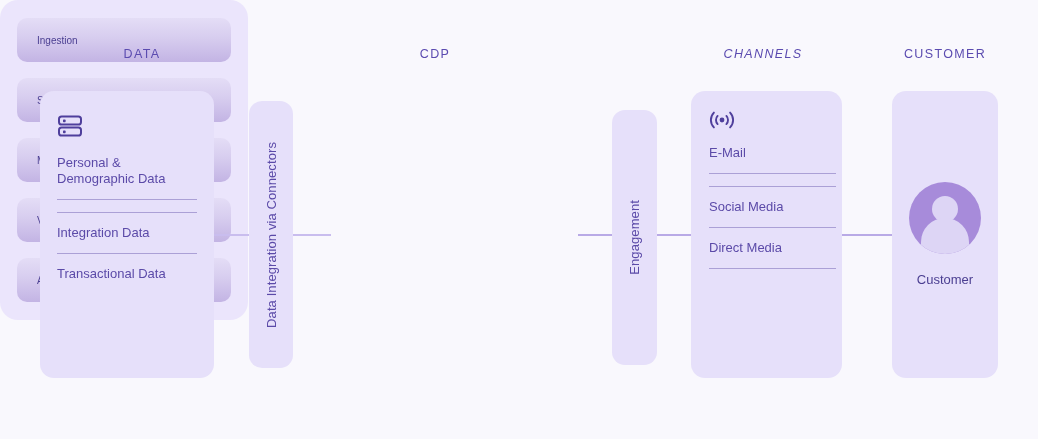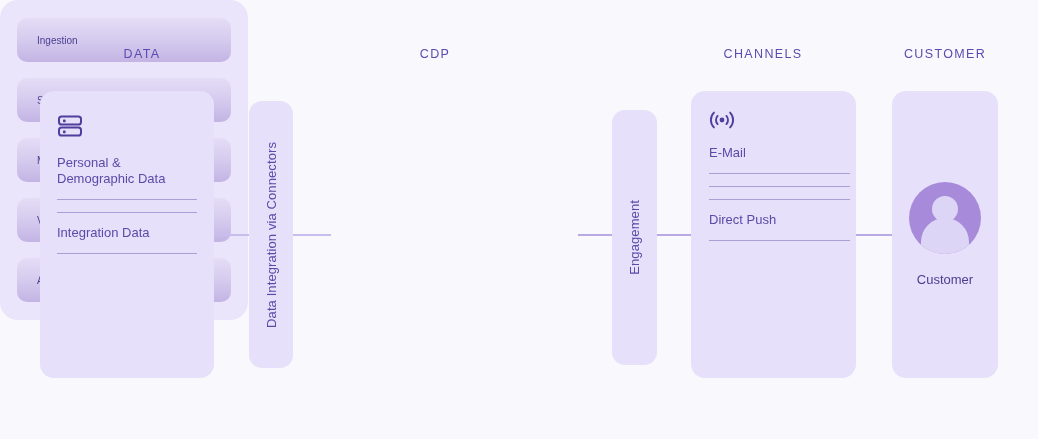--- a/index.html
+++ b/index.html
@@ -130,21 +130,21 @@
     padding-left: 20px;
     box-sizing: border-box;
     font-size: 10px;
     color: #4a3e91;
   }
 
   
   #channels-panel {
     left: 691px;
     top: 91px;
-    width: 165px;
+    width: 151px;
     height: 287px;
     padding: 18px 6px 0 18px;
   }
   .radio-icon {
     width: 26px;
     height: 22px;
     display: block;
     margin-bottom: 14px;
   }
 
@@ -193,21 +193,21 @@
     color: #4a3e91;
   }
 </style>
 </head>
 <body>
 
 <div class="canvas">
 
   <div class="col-header" style="left:118px;margin-left:24px;">DATA</div>
   <div class="col-header" style="left:435px;text-align:center;">CDP</div>
-  <div class="col-header" style="left:763px;">CHANNELS</div>
+  <div class="col-header" style="left:763px;font-style:italic;">CHANNELS</div>
   <div class="col-header" style="left:945px;">CUSTOMER</div>
 
   <div class="conn" style="left:214px; width:36px;"></div>
   <div class="conn" style="left:293px; width:38px;"></div>
   <div class="conn conn-thin" style="left:578px; width:35px;"></div>
   <div class="conn conn-thin" style="left:657px; width:35px;"></div>
   <div class="conn conn-thin" style="left:842px; width:51px;"></div>
 
   <div class="panel" id="data-panel">
     <svg class="db-icon" viewBox="0 0 26 26">
@@ -215,20 +215,21 @@
       <rect x="2" y="14.5" width="22" height="8" rx="2.6" fill="none" stroke="#4f3f9c" stroke-width="2"></rect>
       <rect x="6" y="6.6" width="2.6" height="2.6" rx="0.6" fill="#4f3f9c"></rect>
       <rect x="6" y="17.6" width="2.6" height="2.6" rx="0.6" fill="#4f3f9c"></rect>
     </svg>
     <div class="data-list">
       <div class="list-item">Personal &amp; Demographic Data</div>
       <hr class="divider">
       <hr class="divider">
       <div class="list-item">Integration Data</div>
       <hr class="divider">
+      <div class="list-item">Transactional Data</div>
     </div>
   </div>
 
   <div class="vpanel" id="connectors-panel">
     <span class="vtext">Data Integration via Connectors</span>
   </div>
 
   <div id="cdp-panel">
     <div class="cdp-pill">
       <span>Ingestion</span>
@@ -256,22 +257,23 @@
       <circle cx="13" cy="11" r="2.4" fill="#4f3f9c"></circle>
       <path d="M17.4 6.9a6 6 0 0 1 0 8.2" fill="none" stroke="#4f3f9c" stroke-width="1.9" stroke-linecap="round"></path>
       <path d="M8.6 6.9a6 6 0 0 0 0 8.2" fill="none" stroke="#4f3f9c" stroke-width="1.9" stroke-linecap="round"></path>
       <path d="M21.1 3.6a10.6 10.6 0 0 1 0 14.8" fill="none" stroke="#4f3f9c" stroke-width="1.9" stroke-linecap="round"></path>
       <path d="M4.9 3.6a10.6 10.6 0 0 0 0 14.8" fill="none" stroke="#4f3f9c" stroke-width="1.9" stroke-linecap="round"></path>
     </svg>
     <div class="channels-list">
       <div class="list-item">E-Mail</div>
       <hr class="divider">
       <hr class="divider">
-      <hr class="divider">
-      <div class="list-item">Direct Push</div>
+      <div class="list-item">Social Media</div>
+      <hr class="divider">
+      <div class="list-item">Direct Media</div>
       <hr class="divider">
     </div>
   </div>
 
   <div class="panel" id="customer-panel">
     <div class="avatar">
       <div class="avatar-head"></div>
       <div class="avatar-body"></div>
     </div>
     <div class="customer-label">Customer</div>

